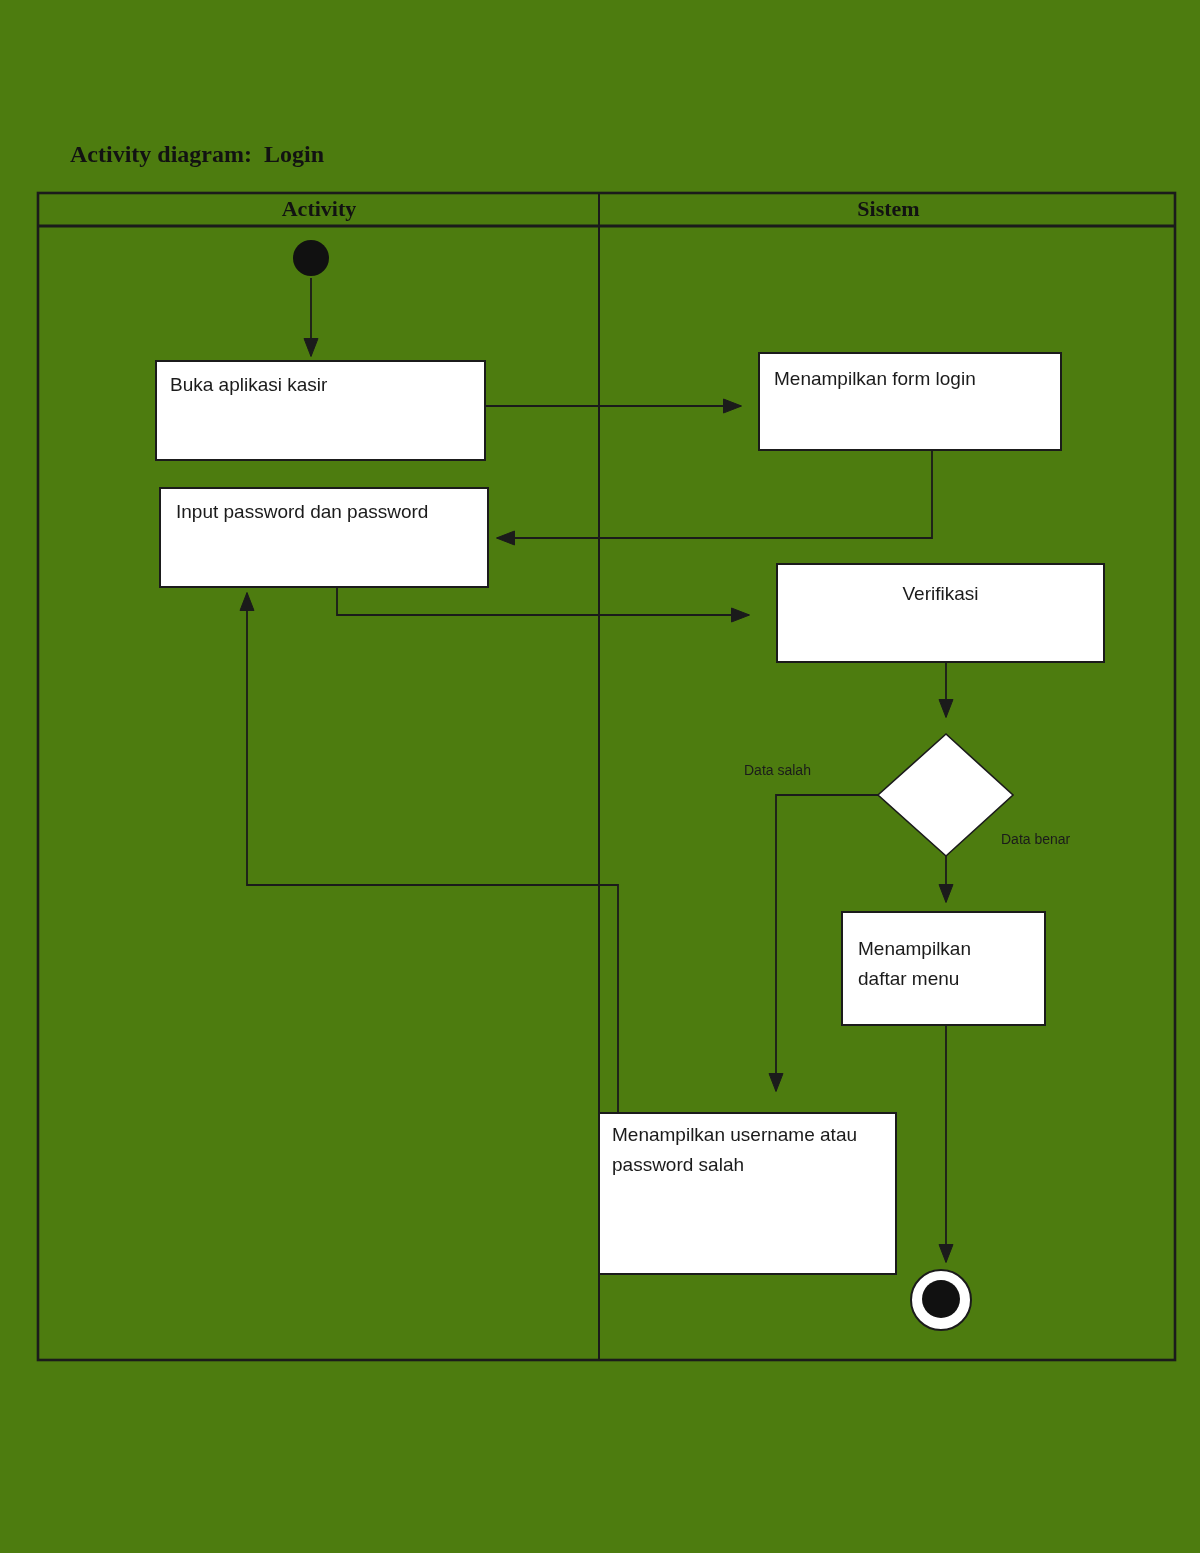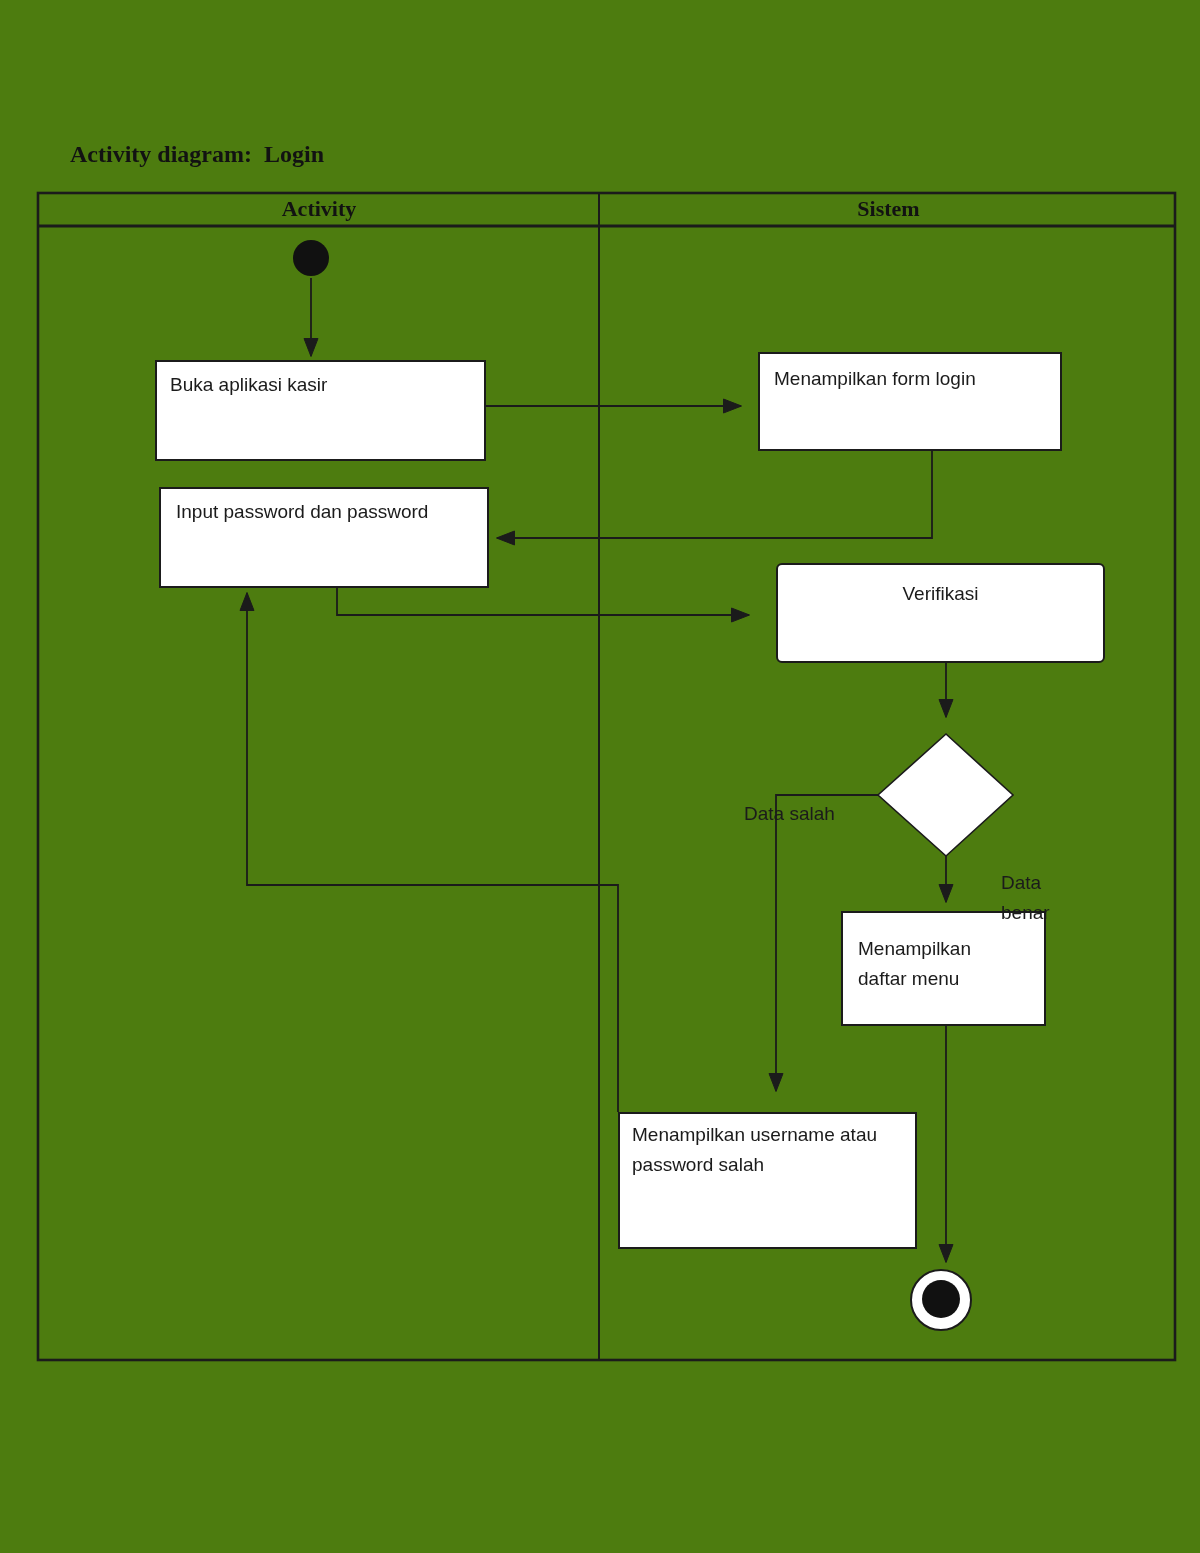--- a/index.html
+++ b/index.html
@@ -27,27 +27,27 @@
   #lane-header-petugas{left:39px;width:560px;}
   #lane-header-sistem{left:601px;width:575px;border-radius:14px;}
   .box{
     position:absolute;box-sizing:border-box;
     border:2px solid #1b1b1b;background:#ffffff;
     font-size:19px;line-height:30px;color:#1b1b1b;
   }
   #box-buka{left:155px;top:360px;width:331px;height:101px;padding:8px 8px 0 13px;}
   #box-formlogin{left:758px;top:352px;width:304px;height:99px;padding:10px 8px 0 14px;}
   #box-input{left:159px;top:487px;width:330px;height:101px;padding:8px 8px 0 15px;}
-  #box-verifikasi{left:776px;top:563px;width:329px;height:100px;padding:14px 0 0 0;text-align:center;border-radius:6px;}
+  #box-verifikasi{left:776px;top:563px;width:329px;height:100px;padding:14px 0 0 0;text-align:center;}
   #box-daftarmenu{left:841px;top:911px;width:205px;height:115px;padding:21px 0 0 15px;}
   #box-daftarmenu .wrap{width:150px;}
-  #box-error{left:618px;top:1112px;width:299px;height:137px;padding:6px 7px 0 12px;}
+  #box-error{left:598px;top:1112px;width:299px;height:163px;padding:6px 7px 0 12px;}
   #box-error .wrap{width:265px;}
   .edge-label{
-    position:absolute;font-size:19px;line-height:30px;color:#1b1b1b;margin-top:44px;
+    position:absolute;font-size:14px;line-height:30px;color:#1b1b1b;
   }
   #label-data-salah{left:744px;top:755px;width:120px;}
   #label-data-benar{left:1001px;top:824px;width:72px;}
 </style>
 </head>
 <body>
 
 <div id="canvas">
 
   <div class="title">Activity diagram:  Login</div>

